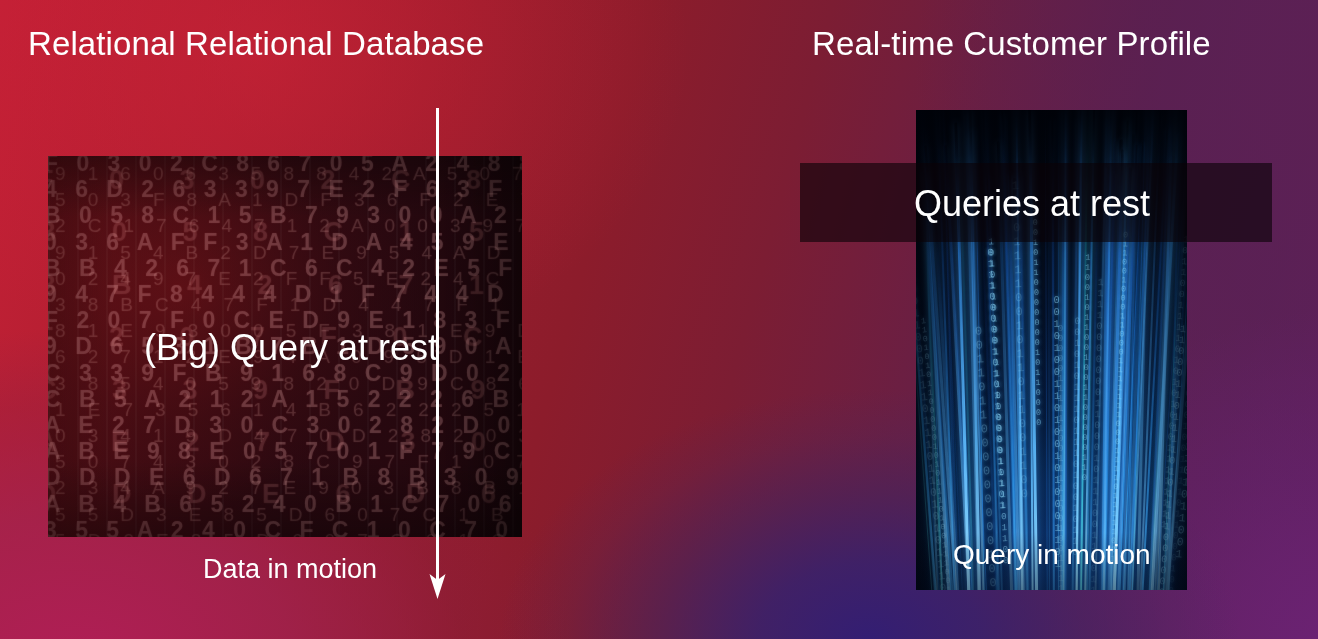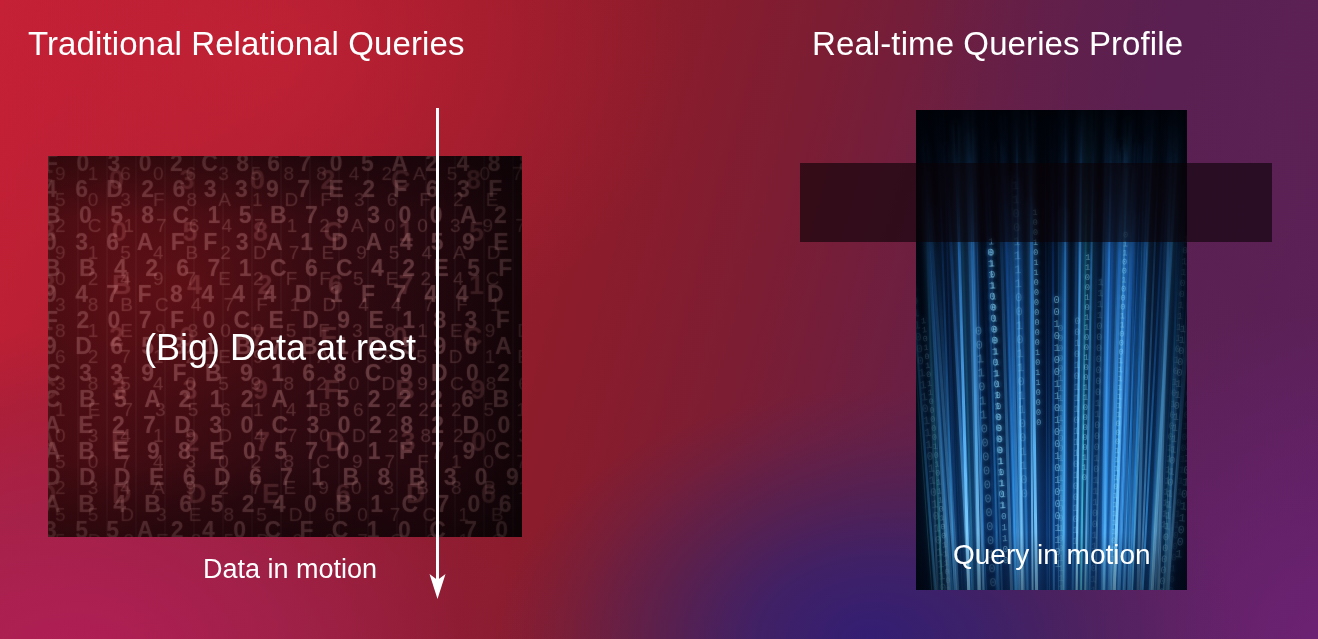--- a/index.html
+++ b/index.html
@@ -323,23 +323,23 @@
 
 <div id="slide">
 
   <div class="bg-layer bg-base"></div>
   <div class="bg-layer bg-redglow"></div>
   <div class="bg-layer bg-purple-right"></div>
   <div class="bg-layer bg-purple-br"></div>
   <div class="bg-layer bg-bottomleft"></div>
   <div class="bg-layer bg-blueblob"></div>
 
-  <div class="slide-title" id="title-left">Traditional Relational Queries</div>
-
-  <div class="slide-title" id="title-right">Real-time Queries Profile</div>
+  <div class="slide-title" id="title-left">Relational Relational Database</div>
+
+  <div class="slide-title" id="title-right">Real-time Customer Profile</div>
 
   <div id="panel-rest">
     <div class="hex-wrap">
       <div class="hexgrid layer-a" id="hexgrid-a">F 0 3 0 2 C 8 6 7 0 5 A 2 4 8 8 5 3 6 0 6 1 9
 4 6 D 2 6 3 3 9 7 E 2 F 6 3 F D 1 A 8 F 3 0 5
 B 0 5 8 C 1 5 B 7 9 3 0 0 A 2 1 7 4 6 7 1 C 2
 0 3 6 A F F 3 A 1 D A 4 5 9 E 7 D 2 B 4 5 1 9
 B B 4 2 6 7 1 C 6 C 4 2 E 5 F F 2 E 7 9 4 2 0
 9 4 7 F 8 4 4 4 D 1 F 7 4 4 D 1 F 7 4 C B 8 3
 F 2 0 7 F 0 C E D 9 E 1 8 3 F 5 0 0 3 9 E 1 8
@@ -382,21 +382,21 @@
 A  E  2  7  D  3  0  C  3  0  2  8  2  D  0  7  4  D  9  1  4  3  0
 D  D  D  E  6  D  6  7  1  B  8  B  3  0  9  E  7  2  9  A  4  3  2
 3  5  5  A  2  4  0  C  F  C  1  0  C  7  0  6  D  5  8  E  3  D  5
 1  4  C  4  8  1  2  4  3  9  4  2  C  6  6  E  C  3  A  7  3  E  5
 7  2  9  6  E  E  8  2  F  F  9  A  C  2  D  5  9  3  0  8  7  E  1</div>
       <div class="hex-stripes"></div>
       <div class="hex-vignette"></div>
     </div>
   </div>
 
-  <div class="caption" id="caption-data-at-rest">(Big) Data at rest</div>
+  <div class="caption" id="caption-data-at-rest">(Big) Query at rest</div>
 
   <div id="panel-motion">
     <div class="fiber-base"></div>
     <div id="fiber-field" style="position:absolute;inset:0;overflow:hidden;">
         <div class="fiber f-mid" style="left: 28.0371px; width: 1.43072px; transform: rotate(-1.931deg); opacity: 0.67; height: 93.9947%;"></div>
         <div class="fiber f-bright" style="left: 186.495px; width: 2.45982px; transform: rotate(0.881deg); opacity: 0.96; height: 117.015%;"></div>
         <div class="fiber f-bright" style="left: 119.916px; width: 3.44055px; transform: rotate(-0.818deg); opacity: 0.95; height: 114.228%;"></div>
         <div class="fiber f-mid" style="left: 248.091px; width: 1.41586px; transform: rotate(3.582deg); opacity: 0.76; height: 123.362%;"></div>
         <div class="fiber f-mid" style="left: 204.67px; width: 2.39414px; transform: rotate(2.33deg); opacity: 0.49; height: 107.019%;"></div>
         <div class="fiber f-mid" style="left: 229.692px; width: 2.1837px; transform: rotate(2.479deg); opacity: 0.32; height: 125.797%;"></div>
@@ -530,20 +530,21 @@
         <div class="bitcol" style="left: 250.768px; height: 92.1898%; opacity: 0.78; font-size: 11.3px; transform: rotate(5.273deg);">00000111001110001100111101011001</div>
         <div class="bitcol" style="left: 84.8994px; height: 77.4208%; opacity: 0.87; font-size: 10px; transform: rotate(-2.689deg);">011100000101011000011101</div>
         <div class="bitcol" style="left: 23.8958px; height: 87.7514%; opacity: 0.55; font-size: 11.1px; transform: rotate(-5.617deg);">001000100110001110111011010101110</div>
         <div class="bitcol" style="left: 138.578px; height: 61.4982%; opacity: 0.44; font-size: 9px; transform: rotate(-0.112deg);">0000011111100111110010011110000011</div>
       </div>
     <div class="fiber-vignette"></div>
   </div>
 
   <div id="queries-band"></div>
 
+  <div class="caption" id="caption-queries-at-rest">Queries at rest</div>
 
   <div class="caption" id="caption-data-in-motion">Query in motion</div>
 
   <div id="query-arrow">
     <svg width="28" height="500" viewBox="0 0 28 500" xmlns="http://www.w3.org/2000/svg">
       <line x1="13.5" y1="4" x2="13.5" y2="480" stroke="#ffffff" stroke-width="3"></line>
       <path d="M 13.5 495 L 5.5 470 L 13.5 476 L 21.5 470 Z" fill="#ffffff"></path>
     </svg>
   </div>
 

